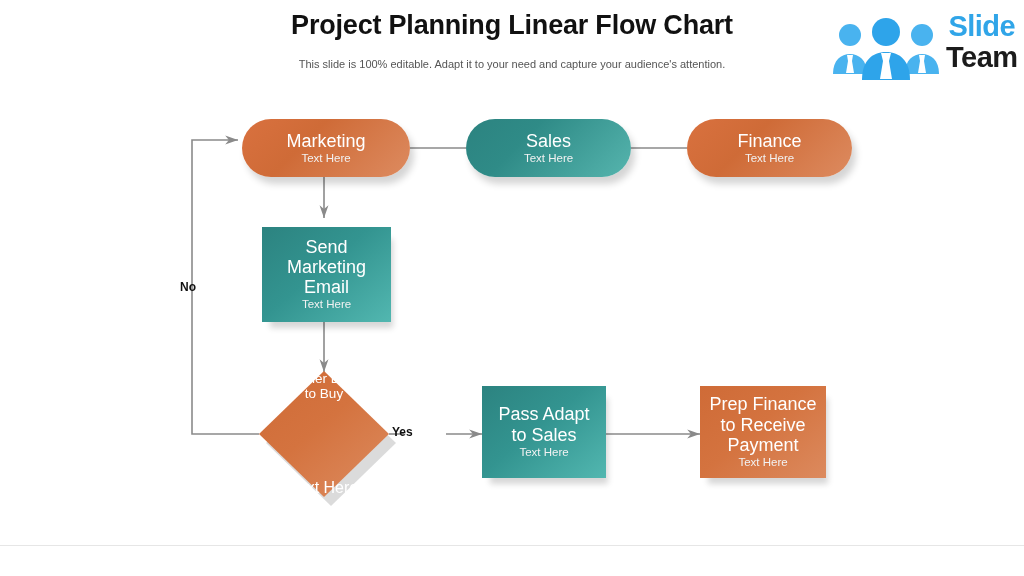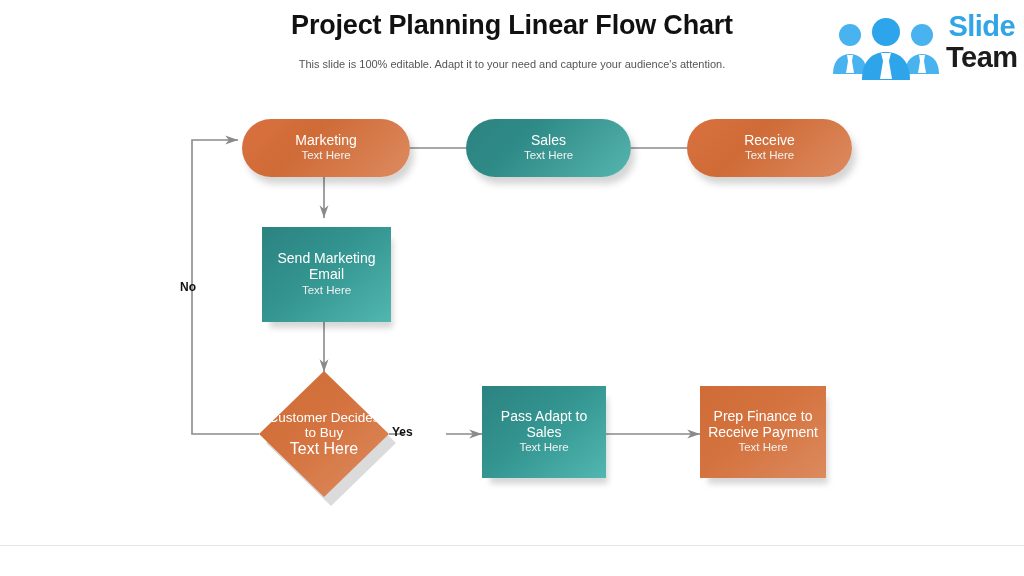--- a/index.html
+++ b/index.html
@@ -95,21 +95,21 @@
     position: absolute;
     box-sizing: border-box;
     display: flex;
     flex-direction: column;
     align-items: center;
     justify-content: center;
     text-align: center;
     color: #ffffff;
   }
   .node .t1 {
-    font-size: 14px;
+    font-size: 18px;
     line-height: 1.12;
     color: #ffffff;
   }
   .node .t2 {
     font-size: 11.5px;
     line-height: 1.2;
     color: #f2f2f2;
     margin-top: 1px;
   }
 
@@ -161,21 +161,21 @@
   }
   .diamond-label {
     position: absolute;
     left: 0;
     top: 0;
     width: 100%;
     height: 100%;
     display: flex;
     flex-direction: column;
     align-items: center;
-    justify-content: center;
+    justify-content: space-between;
     text-align: center;
     color: #ffffff;
   }
 
   
   .branch-label {
     position: absolute;
     font-size: 12px;
     font-weight: bold;
     color: #111111;
@@ -250,21 +250,21 @@
     <div class="t1">Marketing</div>
     <div class="t2">Text Here</div>
   </div>
 
   <div class="node pill teal" style="left:466px; top:119px; width:165px; height:58px;text-align:center;">
     <div class="t1">Sales</div>
     <div class="t2">Text Here</div>
   </div>
 
   <div class="node pill orange" style="left:687px; top:119px; width:165px; height:58px;">
-    <div class="t1">Receive</div>
+    <div class="t1">Finance</div>
     <div class="t2">Text Here</div>
   </div>
 
   <div class="node rect teal" style="left:262px; top:227px; width:129px; height:95px; padding:0 8px;">
     <div class="t1">Send Marketing Email</div>
     <div class="t2">Text Here</div>
   </div>
 
   <div class="diamond-wrap" style="left:259px; top:371px; width:130px; height:126px;">
     <div class="diamond-shadow"></div>

